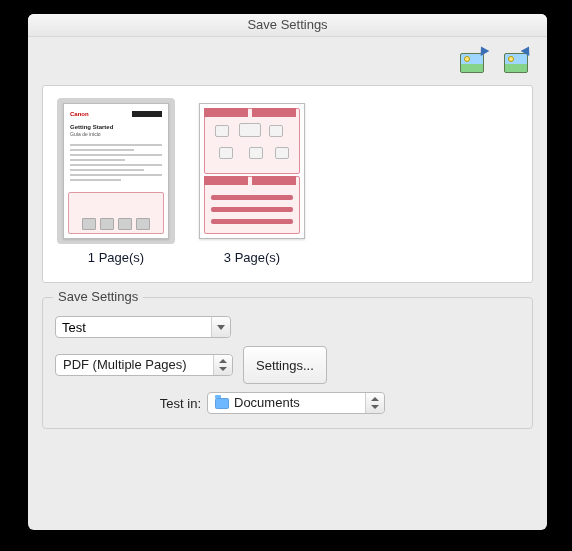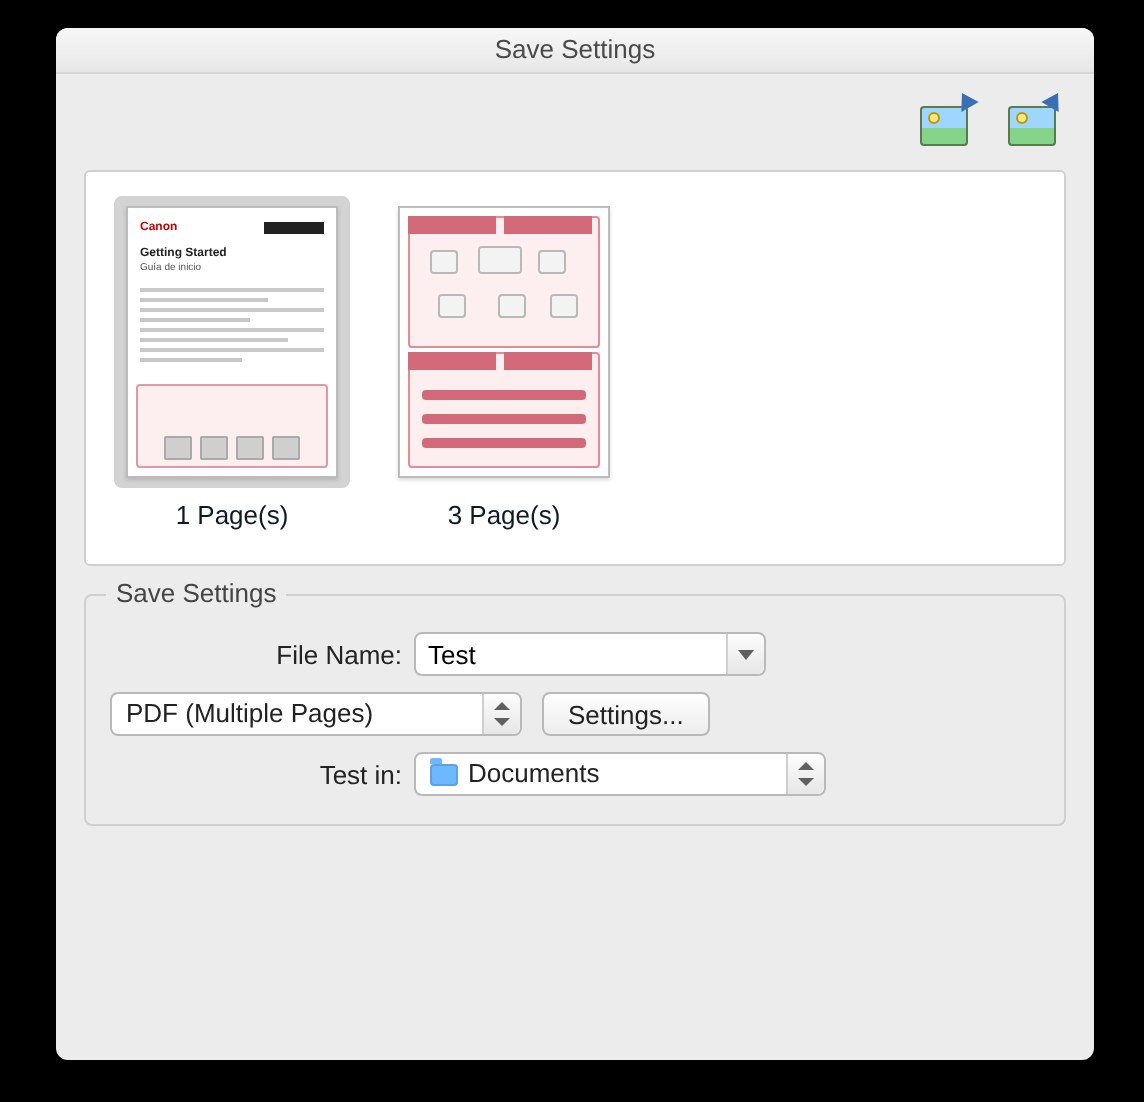--- a/index.html
+++ b/index.html
@@ -202,39 +202,39 @@
   .combo .chev, .select .stepper{
     position:absolute;right:0;top:0;bottom:0;width:18px;
     border-left:1px solid #cfcfcf;
     background:linear-gradient(#fdfdfd,#e6e6e6);
     border-radius:0 4px 4px 0;
     display:flex;align-items:center;justify-content:center;
   }
   .combo .chev::after{
     content:"";border-left:4px solid transparent;border-right:4px solid transparent;border-top:5px solid #606060;
   }
-  .select{ width: 206px; padding-left:7px; font-size:13px; }
+  .select{ width: 178px; padding-left:7px; font-size:13px; }
   .select .val{line-height:20px;white-space:nowrap;overflow:hidden;display:flex;align-items:center;gap:5px;}
   .select .stepper::before{
     content:"";position:absolute;left:5px;top:4px;
     border-left:4px solid transparent;border-right:4px solid transparent;border-bottom:4px solid #606060;
   }
   .select .stepper::after{
     content:"";position:absolute;left:5px;bottom:4px;
     border-left:4px solid transparent;border-right:4px solid transparent;border-top:4px solid #606060;
   }
   .folder-ic{
     width:14px;height:11px;background:#6db8ff;border-radius:2px;position:relative;display:inline-block;
     box-shadow:inset 0 0 0 1px rgba(0,0,0,.12);
   }
   .folder-ic::before{
     content:"";position:absolute;left:0;top:-3px;width:6px;height:3px;background:#6db8ff;border-radius:1px 1px 0 0;
   }
   .btn {
-    height:22px;min-width:80px;padding:0 12px;
+    height:38px;min-width:80px;padding:0 12px;
     background:linear-gradient(#fefefe,#ededed);
     border:1px solid #b9b9b9;border-radius:4px;
     font-size:13px;color:#222;
     display:inline-flex;align-items:center;justify-content:center;
     cursor:pointer;
     box-sizing:border-box;
   }
   .btn.default{
     background:linear-gradient(#bfbfbf,#a8a8a8);
     color:#fff;border-color:#8f8f8f;
@@ -314,21 +314,20 @@
         </div>
       </div>
       <div class="thumb-label">3 Page(s)</div>
     </div>
   </div>
 
   <div class="group">
     <div class="group-title">Save Settings</div>
 
     <div class="form-row">
-      <div class="form-label">File Name:</div>
       <div class="combo">
         <input type="text" value="Test" style="">
         <div class="chev"></div>
       </div>
     </div>
 
     <div class="form-row">
       <div class="select">
         <span class="val">PDF (Multiple Pages)</span>
         <div class="stepper"></div>

